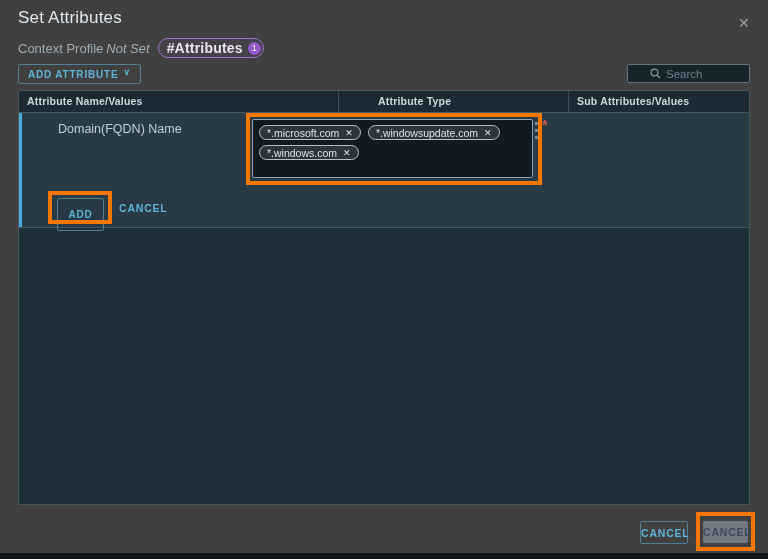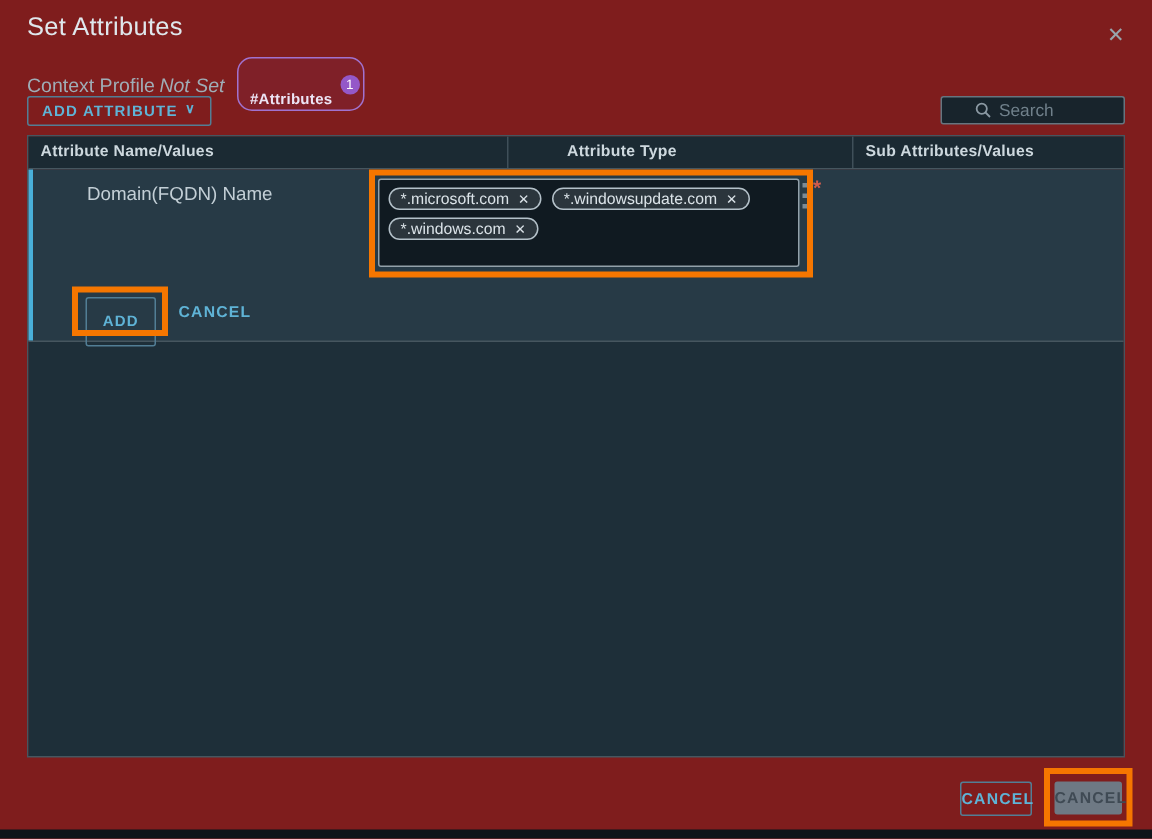--- a/index.html
+++ b/index.html
@@ -3,31 +3,31 @@
 <meta charset="utf-8">
 <style>
   * { margin:0; padding:0; box-sizing:border-box; }
   html,body { width:768px; height:559px; }
   body {
     font-family:"Liberation Sans", sans-serif;
     background:#22343e;
     position:relative;
     overflow:hidden;
   }
-  .page { position:absolute; inset:0; background:#7f1d1d;text-decoration:underline; }
+  .page { position:absolute; inset:0; background:#404040;text-decoration:underline; }
   .bottom-strip { position:absolute; left:0; right:0; bottom:0; height:6px; background:#0d151a; }
 
   
   .dlg-title { position:absolute; left:18px; top:8px; font-size:17px; color:#dfe7ec; letter-spacing:.2px; }
   .close-x { position:absolute; left:738px; top:15px; color:#97a4ac; font-size:14px; cursor:pointer; }
 
   .context-row { position:absolute; left:18px; top:38px; display:flex; align-items:center; font-size:13px; color:#9fadb6; }
   .context-value { font-style:italic; margin-left:3px; }
   .attr-badge { margin-left:8px; display:inline-flex; align-items:center; border:1px solid #a172cf; border-radius:10px; padding:1px 2px 1px 8px; gap:5px; background:rgba(130,80,180,0.08); }
-  .attr-badge .lbl { font-size:10px; font-weight:bold; color:#ece4f5; letter-spacing:.2px;margin-top:21px; }
+  .attr-badge .lbl { font-size:14px; font-weight:bold; color:#ece4f5; letter-spacing:.2px; }
   .attr-badge .cnt { width:13px; height:13px; border-radius:50%; background:#9458c8; color:#fff; font-size:9px; display:flex; align-items:center; justify-content:center; }
 
   
   .btn-outline { border:1px solid #527e95; border-radius:2px; background:transparent; color:#5fb3d6; font-family:"Liberation Sans",sans-serif; font-size:10px; font-weight:bold; letter-spacing:.8px; cursor:pointer; }
   .add-attr-btn { position:absolute; left:18px; top:64px; height:20px; padding:0 9px; display:flex; align-items:center; gap:5px; }
   .add-attr-btn .chev { font-size:9px; position:relative; top:-2px; }
 
   .search-box { position:absolute; left:627px; top:64px; width:123px; height:19px; background:#18242c; border:1px solid #66757f; border-radius:2px; display:flex; align-items:center; padding:0 22px; gap:5px; }
   .search-box input { flex:1; min-width:0; background:transparent; border:none; outline:none; color:#c9d4da; font-size:11.5px; font-family:"Liberation Sans",sans-serif; }
   .search-box input::placeholder { color:#70808b; }

